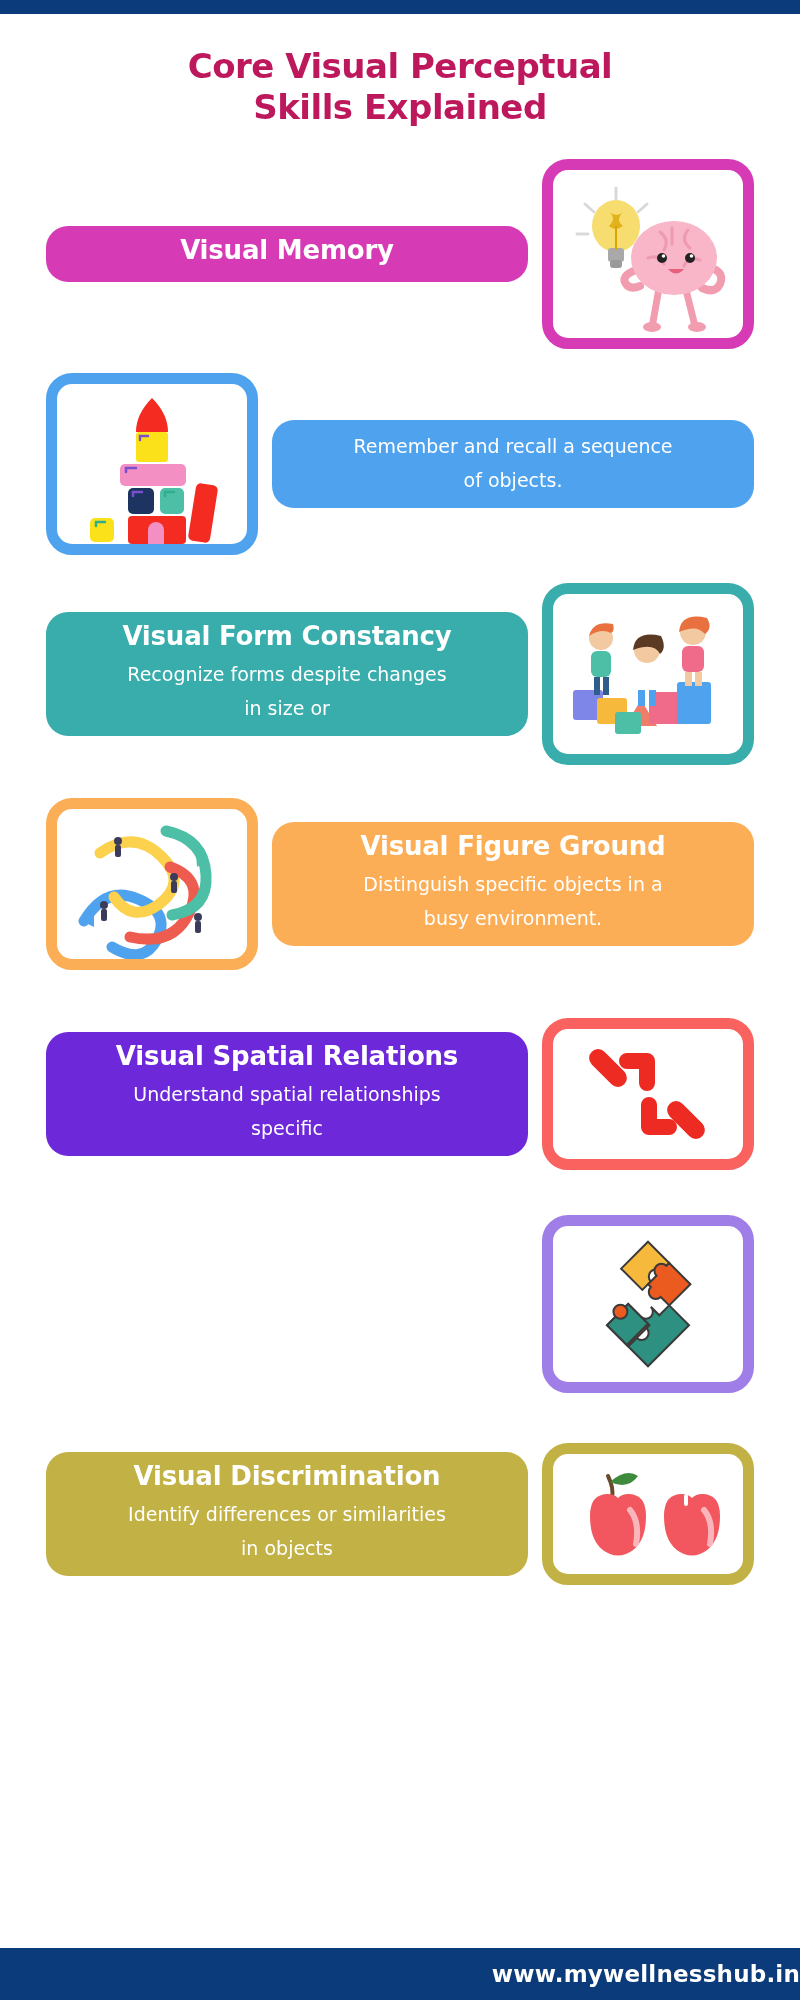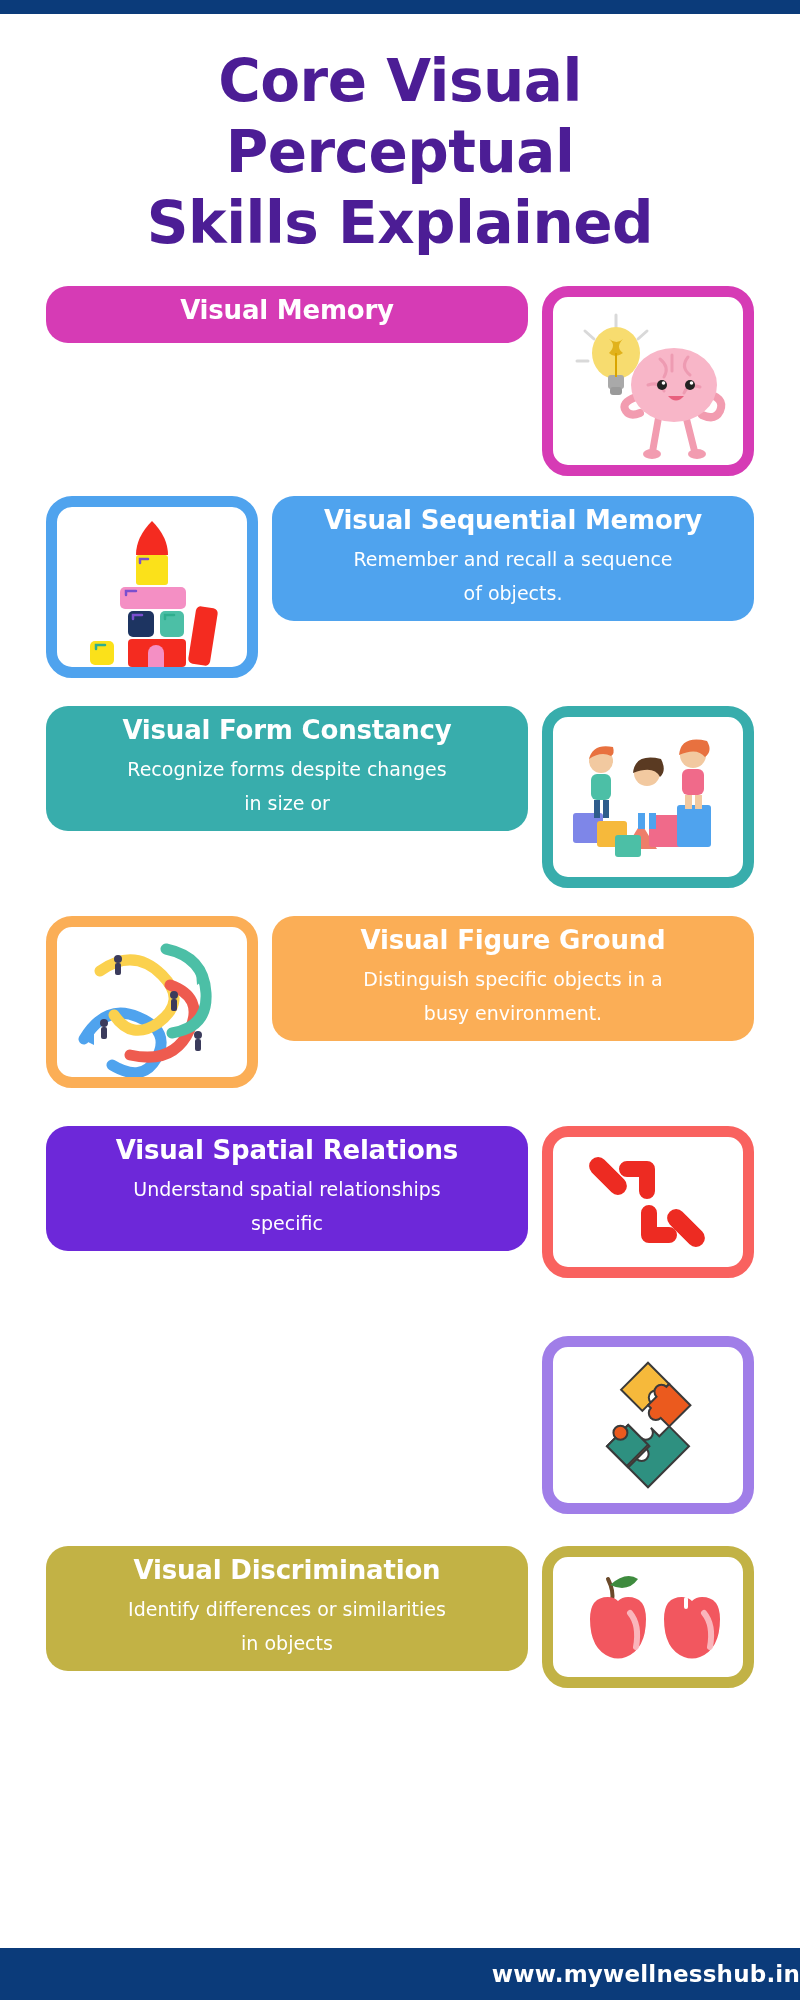--- a/index.html
+++ b/index.html
@@ -8,33 +8,33 @@
     background: #ffffff;
     font-family: "Liberation Sans", sans-serif;
     overflow: hidden;
   }
   .page { position: relative; width: 800px; height: 2000px; background:#fff; }
 
   .topbar { width:100%; height:14px; background:#0b3b7a; }
 
   .title-wrap { padding: 32px 40px 10px; text-align:center; }
   .title-line {
-    color:#4c1d95;
-    font-size:58px;
+    color:#be185d;
+    font-size:34px;
     font-weight:700;
     letter-spacing:-0.5px;
     line-height:1.22;
     font-family:"DejaVu Sans", sans-serif;
   }
 
   .cards { padding: 18px 0 0; }
 
   .row {
     display:flex;
-    align-items:flex-start;
+    align-items:center;
     gap:14px;
     margin: 0 46px 16px 46px;
     height: 194px;
   }
   .row.reverse { flex-direction: row-reverse; }
 
   .textcard {
     flex: 1 1 auto;
     border-radius: 22px;
     color:#fff;
@@ -142,21 +142,20 @@
             <circle cx="126" cy="88" r="5" fill="#222"></circle>
           <circle cx="99.5" cy="86" r="1.8" fill="#fff"></circle>
             <circle cx="127.5" cy="86" r="1.8" fill="#fff"></circle>
           <path d="M104 99 q8 9 16 0z" fill="#E8607E"></path>
         </svg>
       </div>
     </div>
 
     <div class="row reverse">
       <div class="textcard" style="background:#4FA3EE">
-        <div class="card-title">Visual Sequential Memory</div>
         <div class="card-desc">Remember and recall a sequence of objects.</div>
       </div>
       <div class="imgcard" style="border-color:#4FA3EE">
         <svg width="160" height="160" viewBox="0 0 160 160">
           <path d="M80 14 q16 16 16 34 H64 q0 -18 16 -34z" fill="#F42B20"></path>
           <rect x="64" y="48" width="32" height="30" rx="3" fill="#FBE11A"></rect>
           <rect x="48" y="80" width="66" height="22" rx="5" fill="#F48FC4"></rect>
           <rect x="56" y="104" width="26" height="26" rx="5" fill="#1D3461"></rect>
           <rect x="88" y="104" width="24" height="26" rx="5" fill="#4CBFA6"></rect>
           <rect x="56" y="132" width="58" height="28" rx="4" fill="#F42B20"></rect>

